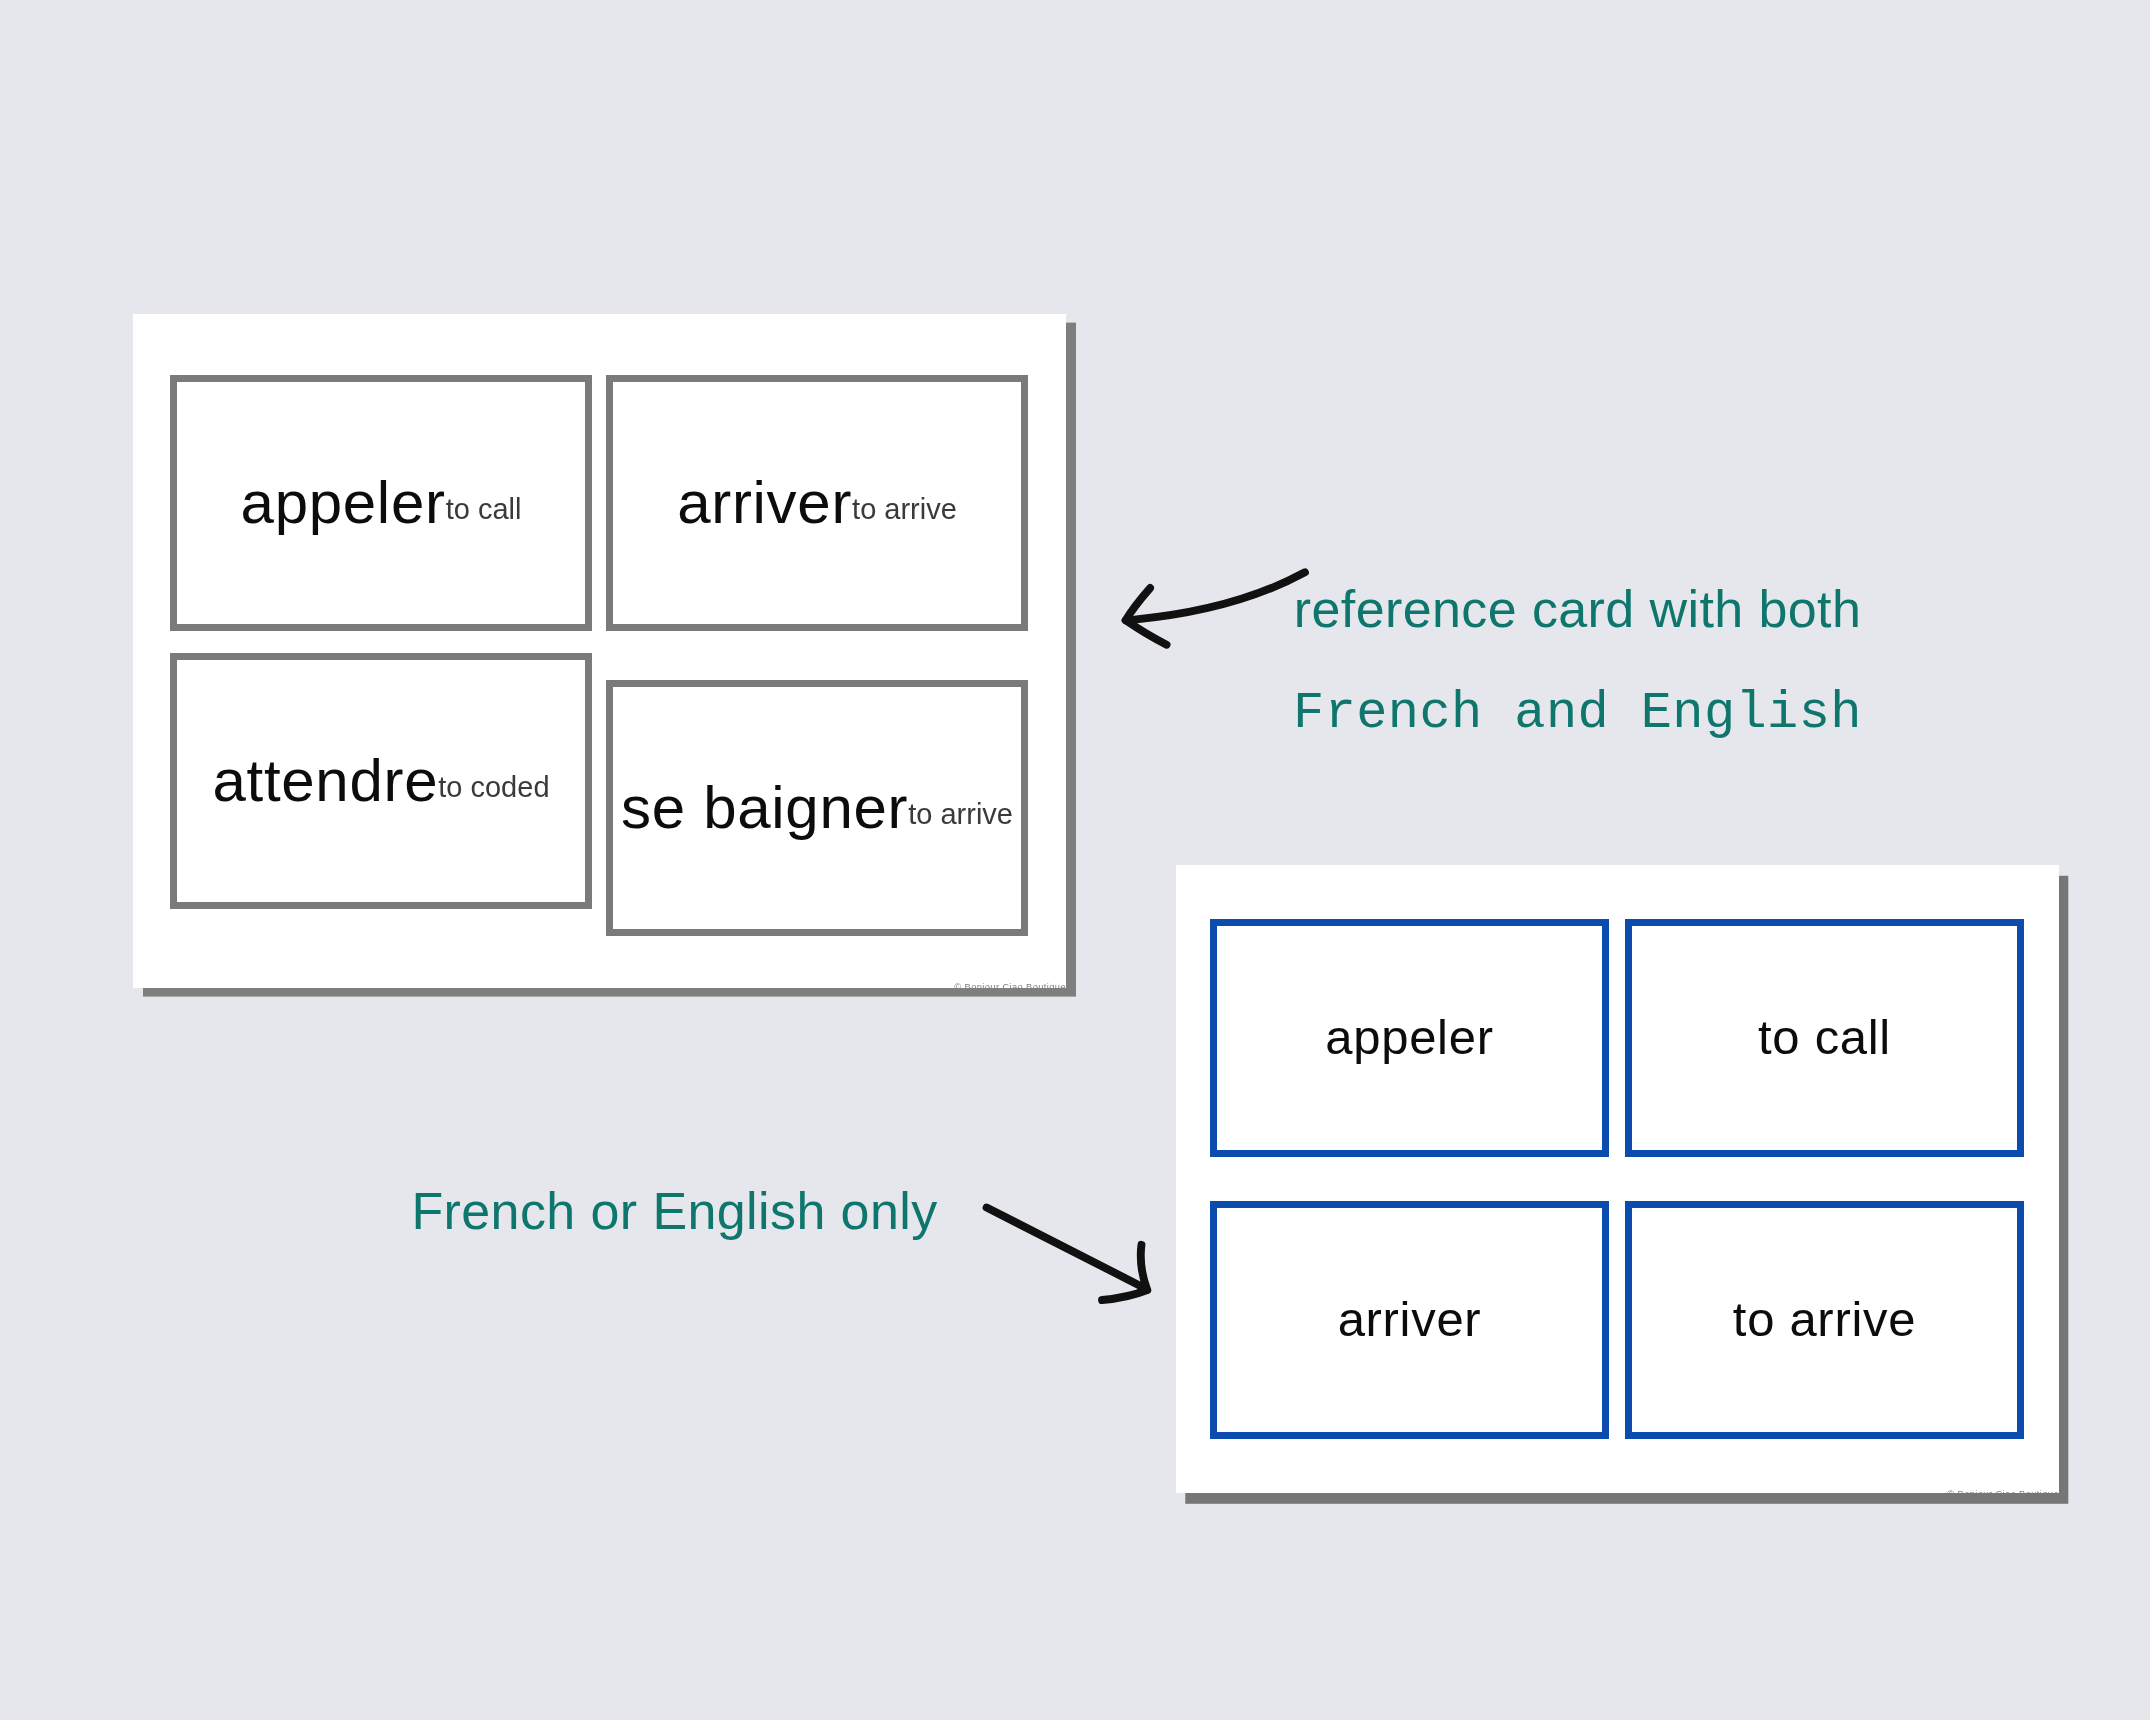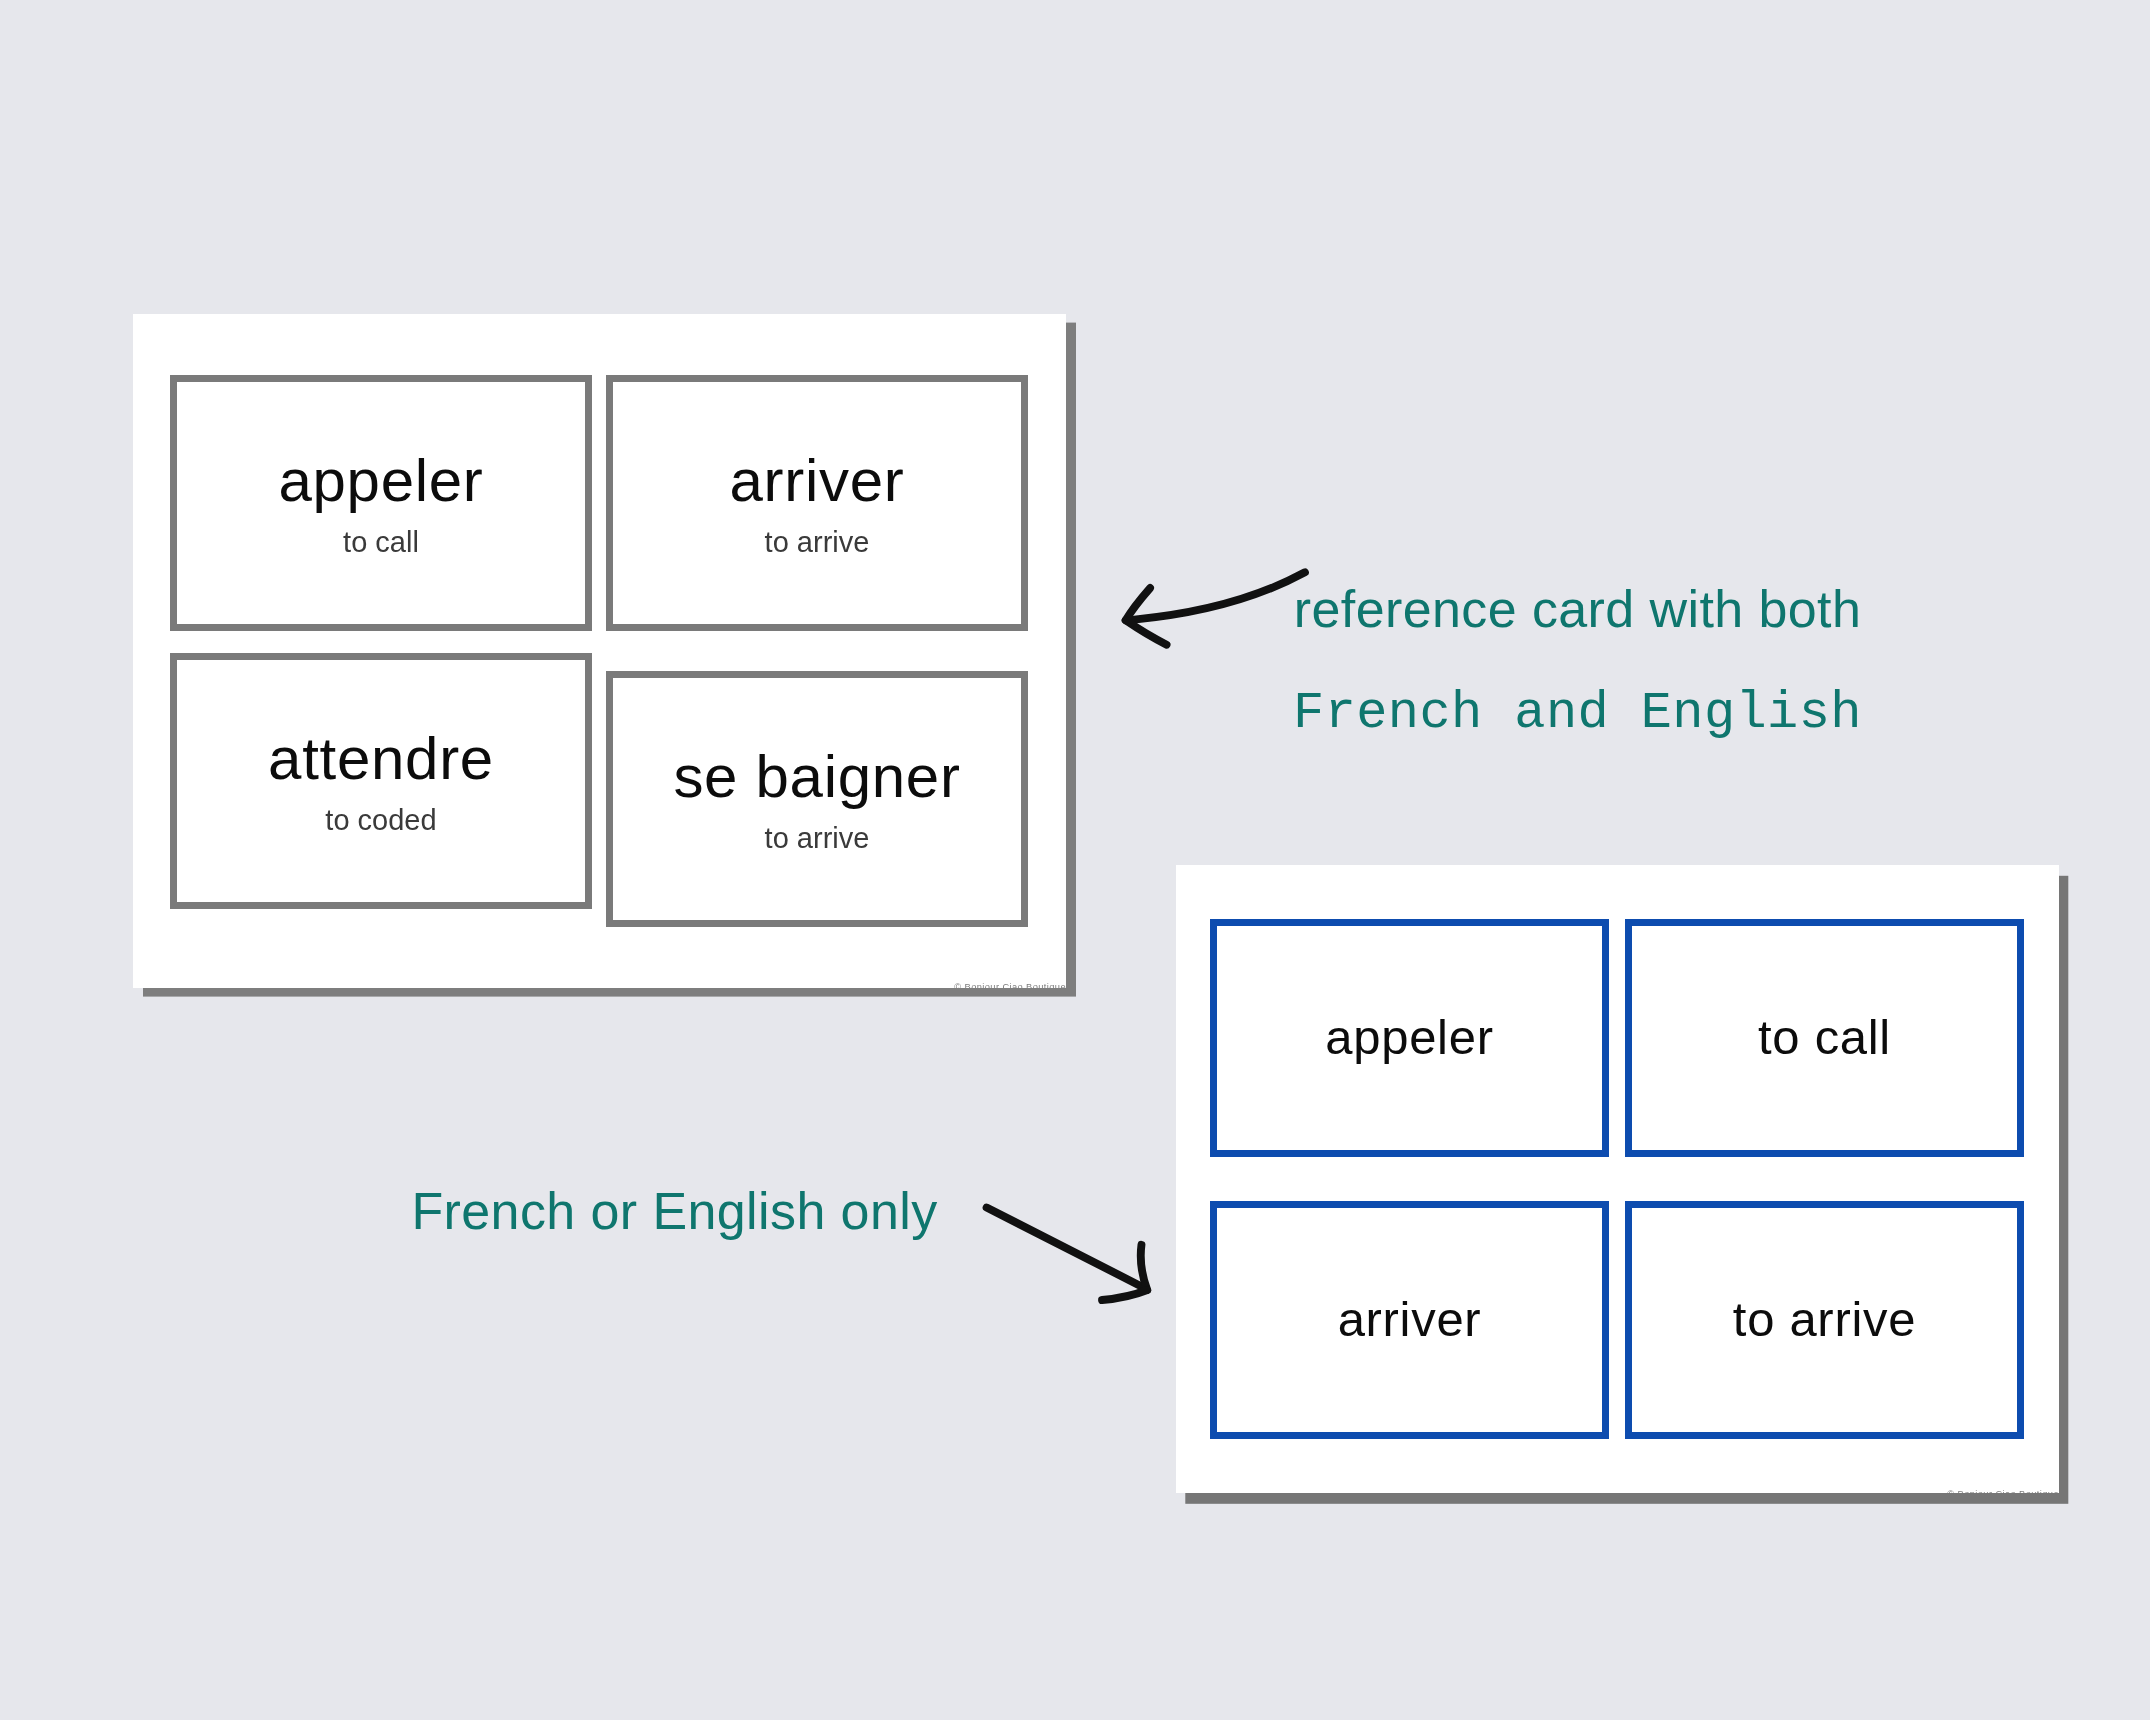--- a/index.html
+++ b/index.html
@@ -25,29 +25,29 @@
     left:133px;top:314px;width:933px;height:674px;
     box-shadow:10px 8.6px 0 #7e7e7e;
   }
   .sheet-single{
     left:1176px;top:865px;width:883px;height:628px;
     box-shadow:9.3px 10.8px 0 #767676;
   }
 
   .card{
     position:absolute;box-sizing:border-box;background:#ffffff;
-    display:flex;flex-direction:column;align-items:center;justify-content:center;
+    display:flex;flex-direction:row;align-items:center;justify-content:center;
     text-align:center;
   }
   .card.gray{border:7.2px solid #7a7a7a;width:422px;height:256px;}
   .card.blue{border:7.2px solid #0d4caf;width:399px;height:238px;}
 
   
   .g1{left:37px;top:61px;}  .g2{left:473px;top:61px;}
-  .g3{left:37px;top:339px;} .g4{left:473px;top:357px;}
+  .g3{left:37px;top:339px;} .g4{left:473px;top:366px;}
 
   
   .b1{left:34px;top:54px;}  .b2{left:449px;top:54px;}
   .b3{left:34px;top:336px;} .b4{left:449px;top:336px;}
 
   .word-main{
     font-size:60px;font-weight:500;color:#0c0c0c;line-height:1.1;
     letter-spacing:0.7px;
   }
   .word-sub{

